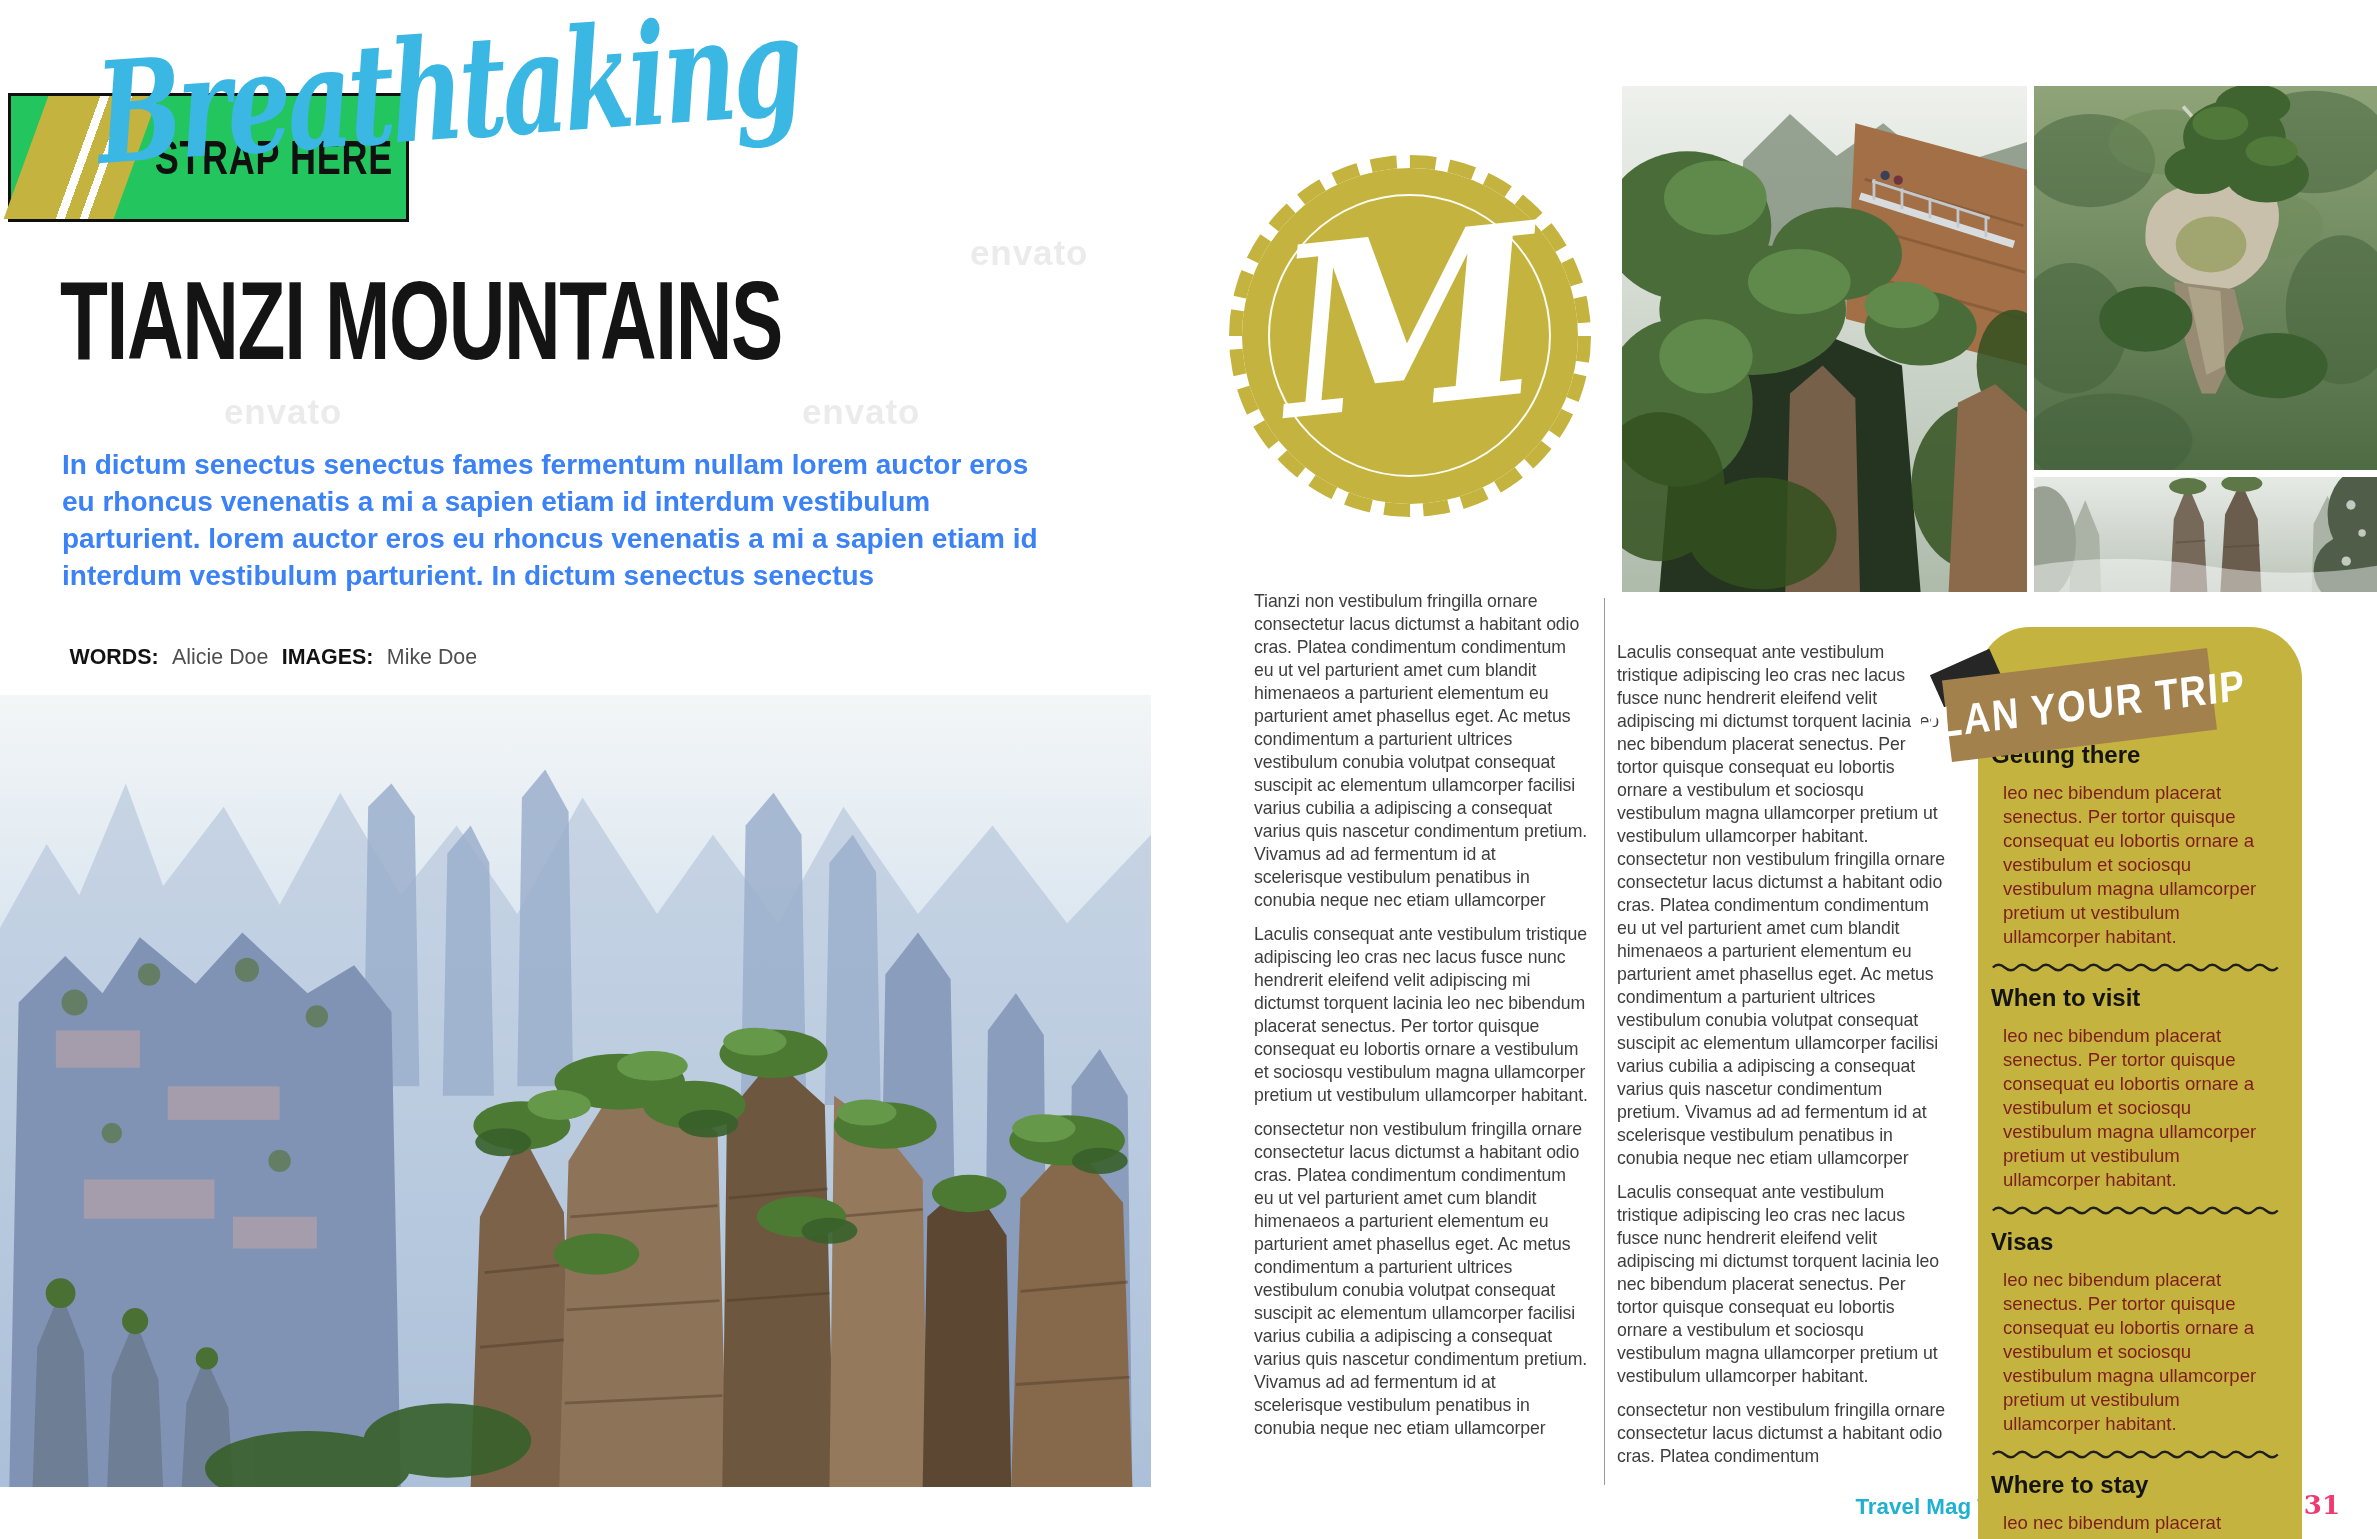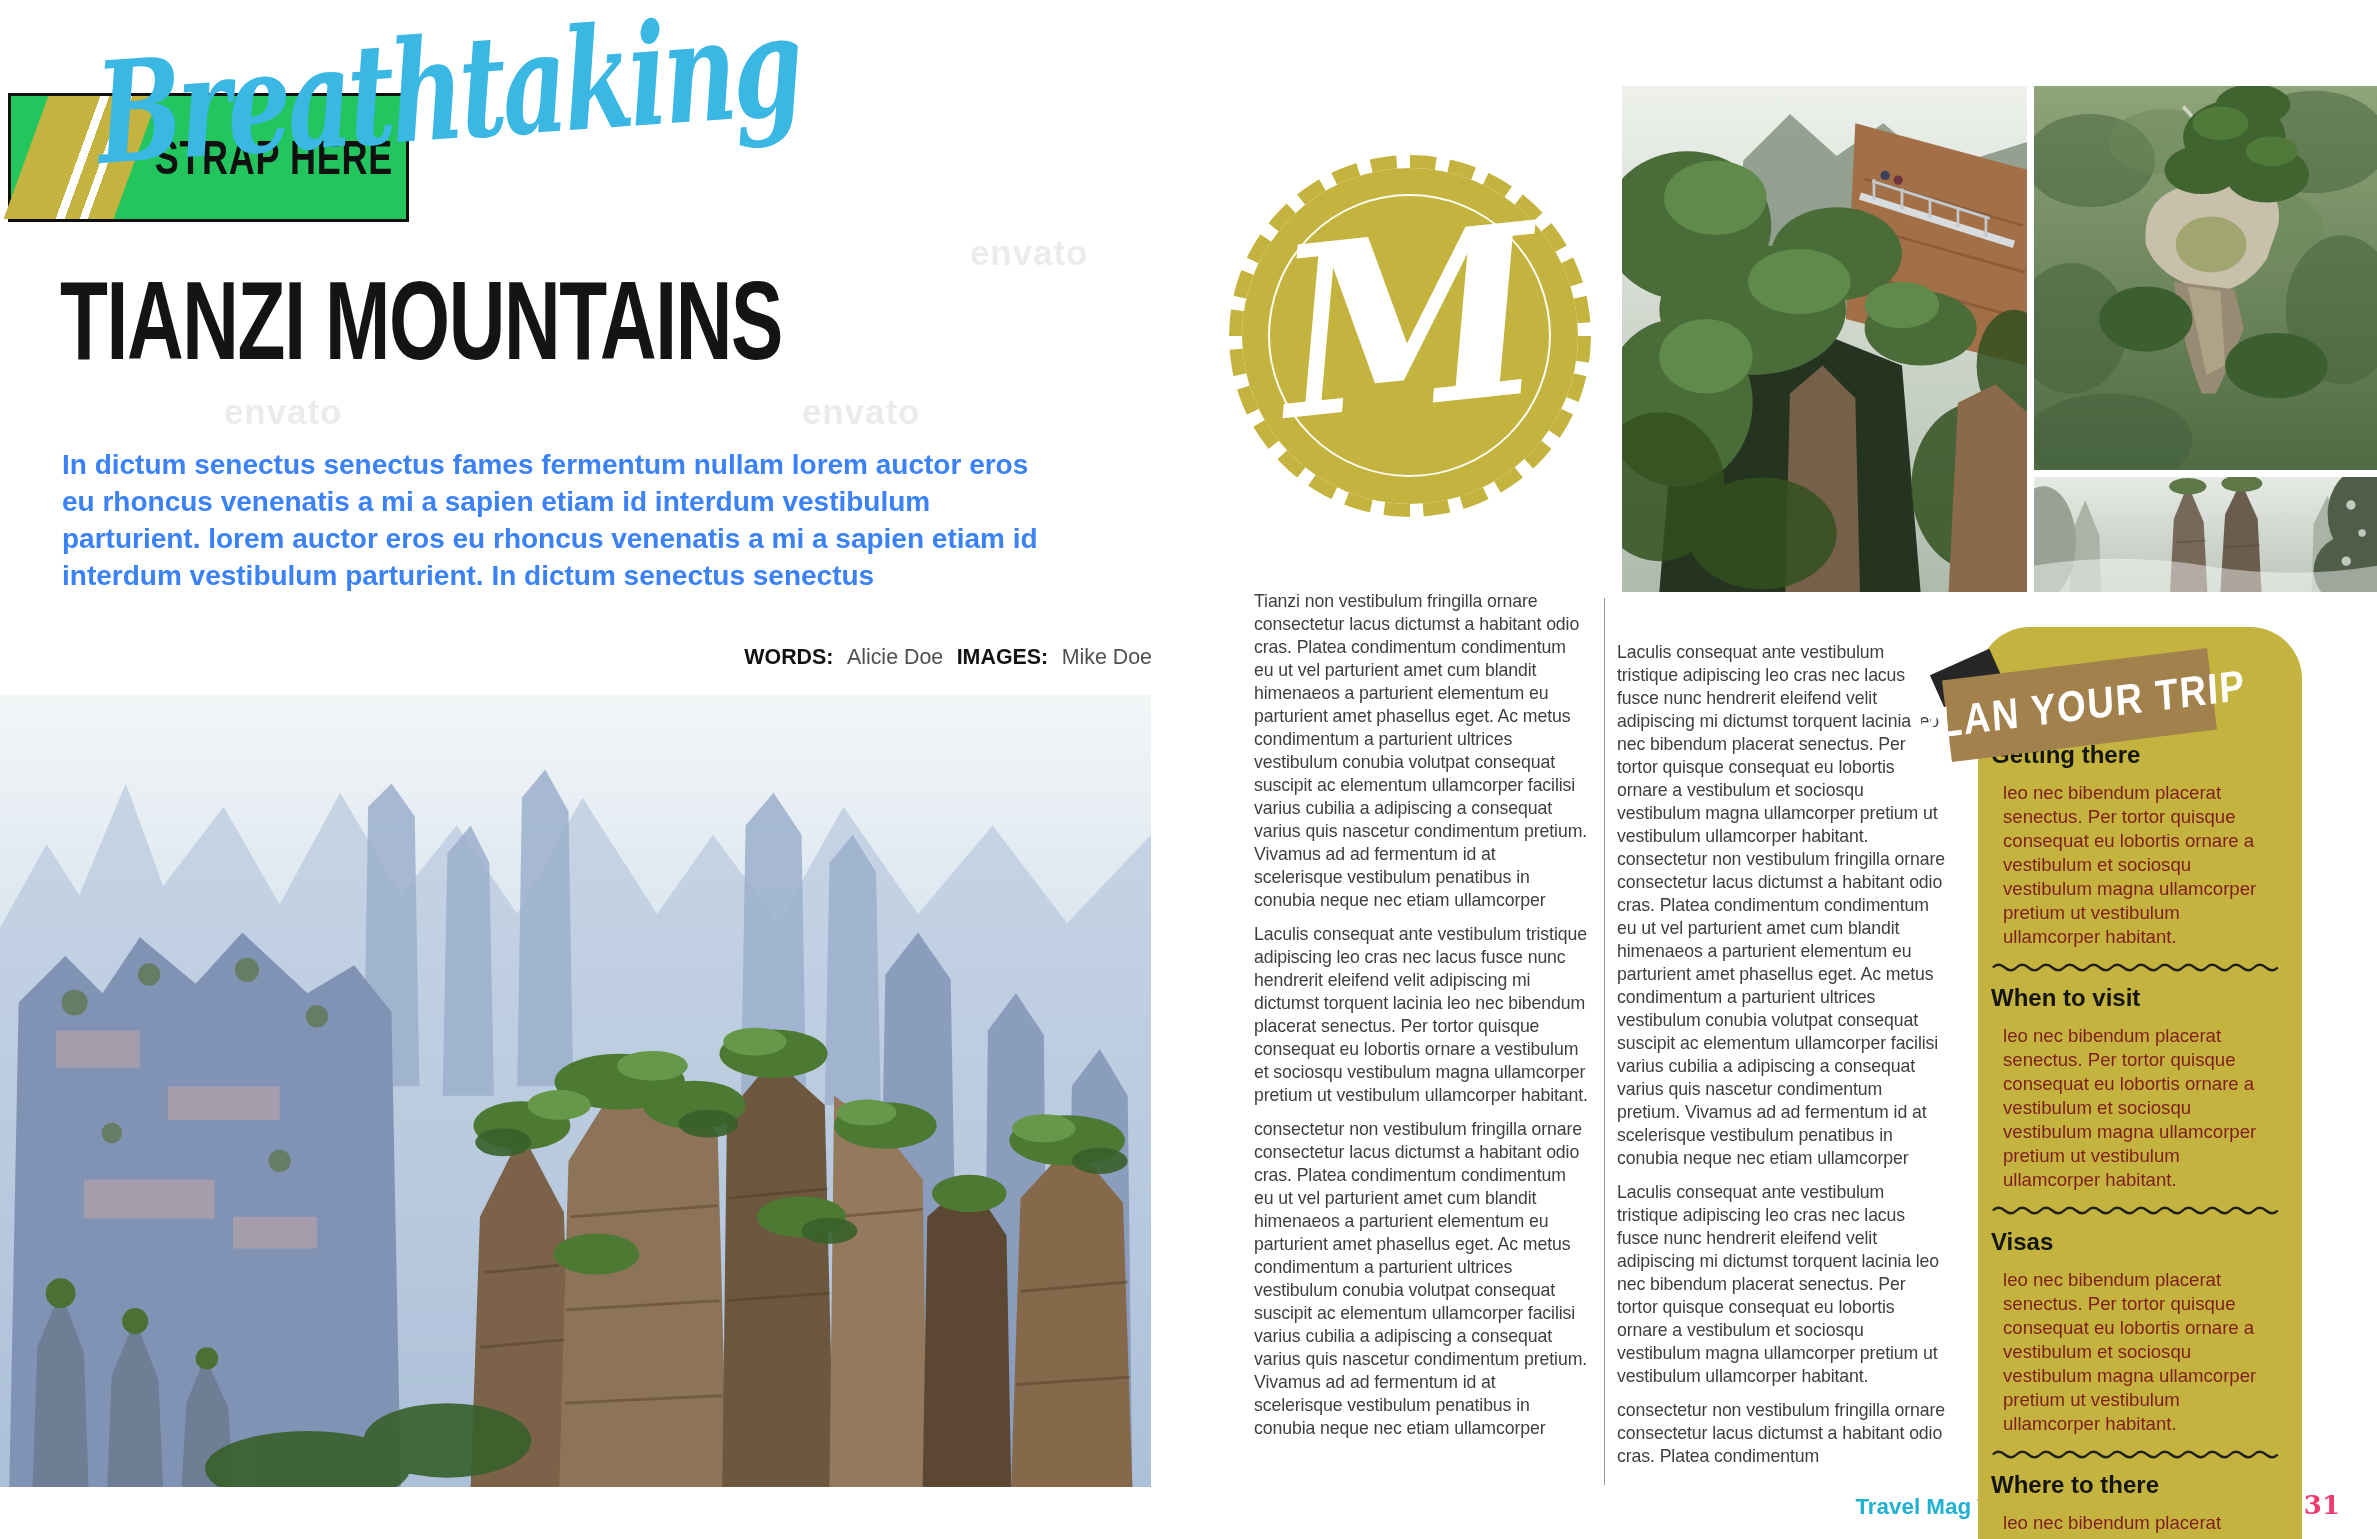--- a/index.html
+++ b/index.html
@@ -23,21 +23,21 @@
 
   .title-script{position:absolute;left:97px;top:32px;margin:0;z-index:3;
      font:italic 700 140px "DejaVu Serif",serif;color:var(--accent-blue,#3bb7e4);
      transform:rotate(-4deg) scaleX(.72);transform-origin:left center;letter-spacing:-5.6px;white-space:nowrap;}
   .title-main{position:absolute;left:60px;top:265px;margin:0;z-index:2;white-space:nowrap;text-align:center;}
   .title-main span{display:inline-block;font:800 112px/1 "Liberation Sans",sans-serif;color:#141414;
      letter-spacing:-1.9px;transform:scaleX(.70);transform-origin:left top;}
 
   .intro{position:absolute;left:62px;top:446px;width:984px;margin:0;
      font:700 28px/37px "Liberation Sans",sans-serif;color:#3b82f6;}
-  .byline{position:absolute;left:62px;top:645px;width:1090px;margin:0;text-align:right;
+  .byline{position:absolute;left:62px;top:645px;width:1090px;margin:0;text-align:left;
      font:400 21.4px "Liberation Sans",sans-serif;color:#4f4f4f;}
   .byline .b{font-weight:700;color:#121212;}
   .byline span{margin-left:7.5px;}
 
   .photo{position:absolute;overflow:hidden;background:#cfd8cf;}
   .photo svg{display:block;width:100%;height:100%;}
   .photo-main{left:0;top:695px;width:1151px;height:792px;}
   .photo-a{left:1622px;top:86px;width:405px;height:506px;}
   .photo-b{left:2034px;top:86px;width:343px;height:384px;}
   .photo-c{left:2034px;top:477px;width:343px;height:115px;}
@@ -388,21 +388,21 @@
     <h4>When to visit</h4>
     <p>leo nec bibendum placerat senectus. Per tortor quisque consequat eu lobortis ornare a vestibulum et sociosqu vestibulum magna ullamcorper pretium ut vestibulum ullamcorper habitant.</p>
     <svg class="wave" viewBox="0 0 316 14" preserveAspectRatio="none">
       <path d="M2 7 Q8 1 15 7 T28 7 T41 7 T54 7 T67 7 T80 7 T93 7 T106 7 T119 7 T132 7 T145 7 T158 7 T171 7 T184 7 T197 7 T210 7 T223 7 T236 7 T249 7 T262 7 T275 7 T288 7 T301 7 T314 7" fill="none" stroke="#1f1f1f" stroke-width="2.6"></path>
     </svg>
     <h4>Visas</h4>
     <p>leo nec bibendum placerat senectus. Per tortor quisque consequat eu lobortis ornare a vestibulum et sociosqu vestibulum magna ullamcorper pretium ut vestibulum ullamcorper habitant.</p>
     <svg class="wave" viewBox="0 0 316 14" preserveAspectRatio="none">
       <path d="M2 7 Q8 1 15 7 T28 7 T41 7 T54 7 T67 7 T80 7 T93 7 T106 7 T119 7 T132 7 T145 7 T158 7 T171 7 T184 7 T197 7 T210 7 T223 7 T236 7 T249 7 T262 7 T275 7 T288 7 T301 7 T314 7" fill="none" stroke="#1f1f1f" stroke-width="2.6"></path>
     </svg>
-    <h4>Where to there</h4>
+    <h4>Where to stay</h4>
     <p>leo nec bibendum placerat senectus. Per tortor quisque consequat eu lobortis ornare a vestibulum et sociosqu vestibulum magna ullamcorper pretium ut vestibulum ullamcorper habitant.</p>
   </aside>
   <div class="ribbon">
     <span>PLAN YOUR TRIP</span>
   </div>
 
   <div class="footer footer-right">
     <span class="brand">Travel Mag Template</span>
     <span class="site">your.website.here</span>
     <span class="sep-pink">|</span>

